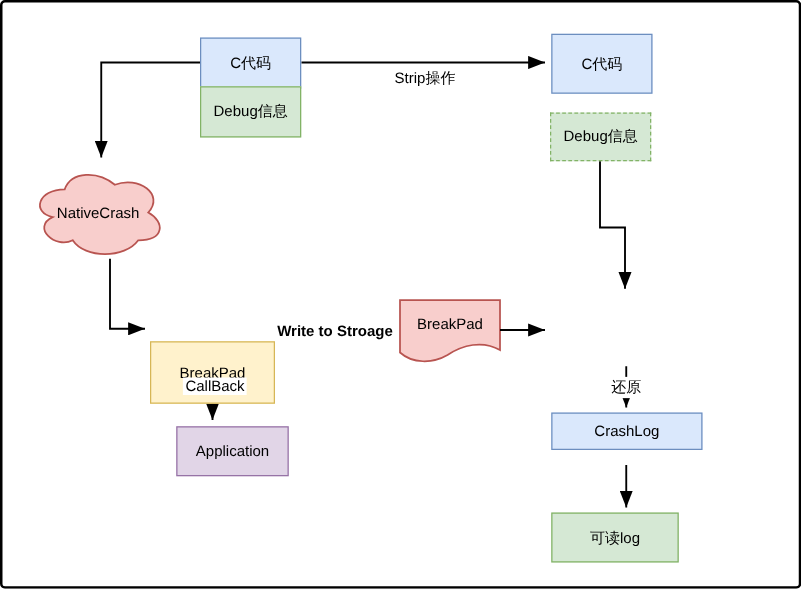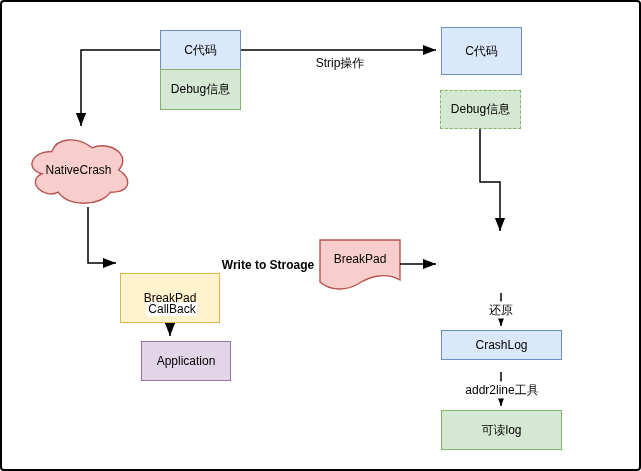--- a/index.html
+++ b/index.html
@@ -87,29 +87,28 @@
 
   <div class="node green-dashed" style="left:438px; top:88px; width:81px; height:39px;">Debug信息</div>
 
   <div class="node yellow" style="left:118px; top:239px; width:100px; height:50px;">BreakPad</div>
 
 
   <div class="node purple" style="left:123px; top:339px; width:90px; height:40px;">Application</div>
 
   <div class="node blue" style="left:439px; top:328px; width:121px; height:30px;">CrashLog</div>
 
-  <div class="node green" style="left:439px; top:408px; width:121px; height:40px;">可读log</div>
+  <div class="node green" style="left:439px; top:408px; width:102px; height:40px;">可读log</div>
 
   <div class="shape-label" style="left:23px; top:131px; width:107px; height:74px;">NativeCrash</div>
 
   <div class="shape-label" style="left:318px; top:238px; width:80px; height:38px;">BreakPad</div>
 
   <span class="edge-label" style="left:338px; top:61px;">Strip操作</span>
 
   <span class="edge-label" style="left:266px; top:263px;font-weight:bold;">Write to Stroage</span>
 
   <span class="edge-label" style="left:170px; top:307px;">CallBack</span>
 
   <span class="edge-label" style="left:499px; top:308px;">还原</span>
 
-  <span class="edge-label" style="left:500px; top:388px;">addr2line工具</span>
 
 </div>
 
 </body></html>

